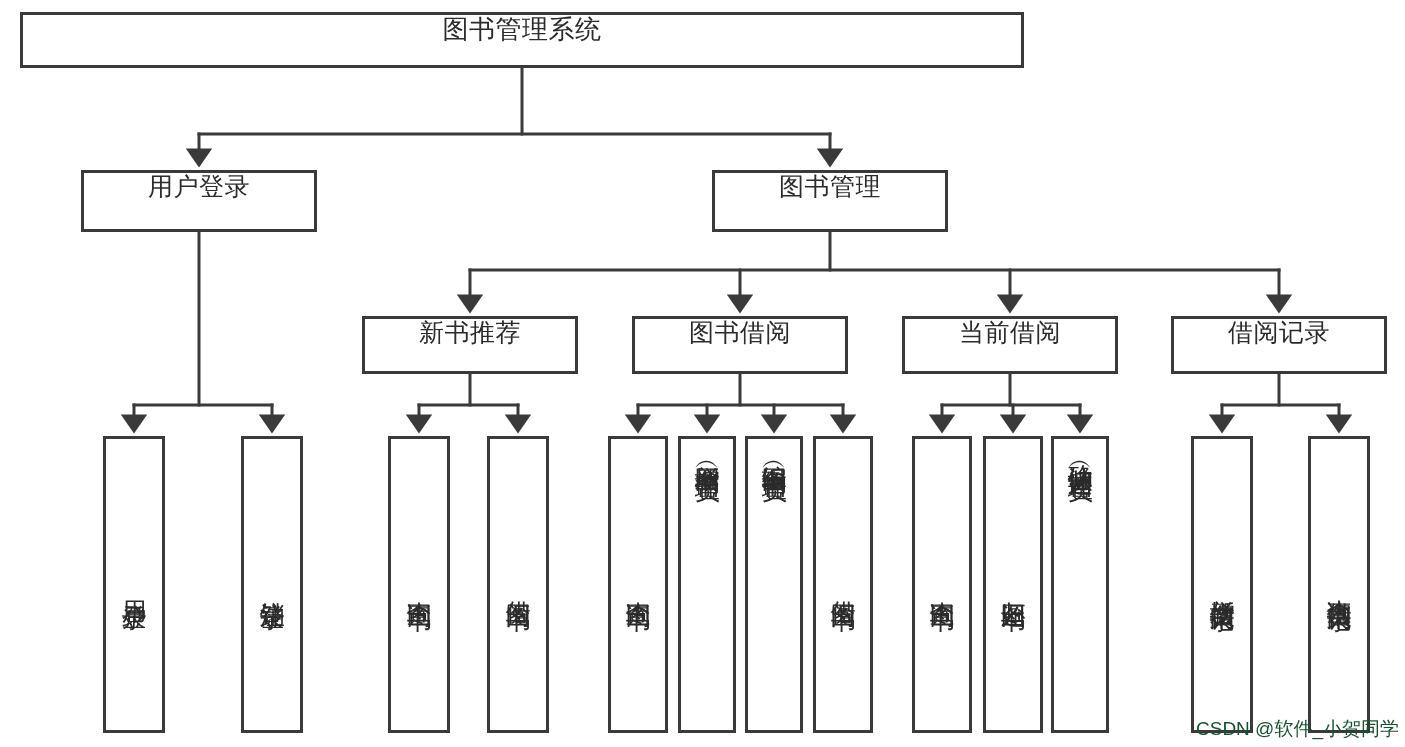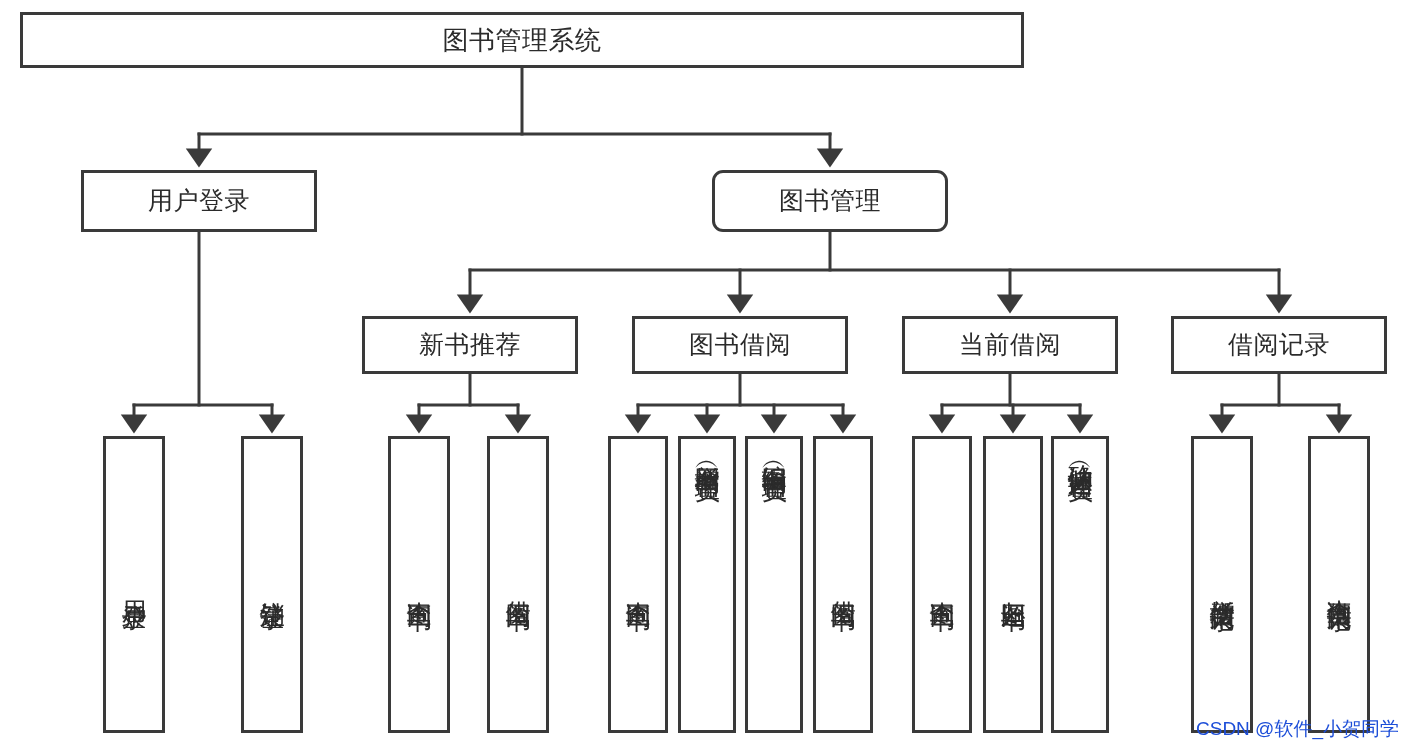--- a/index.html
+++ b/index.html
@@ -24,21 +24,21 @@
     top: 0;
     width: 1405px;
     height: 747px;
   }
   .node {
     position: absolute;
     box-sizing: border-box;
     background: #ffffff;
     border: 3px solid #3a3a3a;
     display: flex;
-    align-items: center;
+    align-items: flex-start;
     justify-content: center;
     color: #2b2b2b;
     z-index: 5;
   }
   .node-label {
     display: block;
     letter-spacing: 0.5px;
     line-height: 1.1;
     white-space: nowrap;
   }
@@ -64,21 +64,21 @@
     white-space: nowrap;
   }
   .node.vert.pad-top .node-label {
     margin-top: 6px;
   }
   #watermark {
     position: absolute;
     left: 1196px;
     top: 716px;
     font-size: 19px;
-    color: #1d4ed8;
+    color: #14532d;
     white-space: nowrap;
     z-index: 9;
     font-family: "Liberation Sans", "DejaVu Sans", sans-serif;
   }
 </style>
 </head>
 <body>
 
 <div id="diagram-root">
 
@@ -133,21 +133,21 @@
     </g>
   </svg>
 
   <div class="node horiz root" style="left:20px; top:12px; width:1004px; height:56px;">
     <span class="node-label">图书管理系统</span>
   </div>
 
   <div class="node horiz" style="left:81px; top:170px; width:236px; height:62px;">
     <span class="node-label">用户登录</span>
   </div>
-  <div class="node horiz" style="left:712px; top:170px; width:236px; height:62px;border-radius:11px;">
+  <div class="node horiz" style="left:712px; top:170px; width:236px; height:62px;">
     <span class="node-label">图书管理</span>
   </div>
 
   <div class="node horiz" style="left:362px; top:316px; width:216px; height:58px;font-family:Liberation Serif, serif;">
     <span class="node-label">新书推荐</span>
   </div>
   <div class="node horiz" style="left:632px; top:316px; width:216px; height:58px;">
     <span class="node-label">图书借阅</span>
   </div>
   <div class="node horiz" style="left:1171px; top:316px; width:216px; height:58px;">

